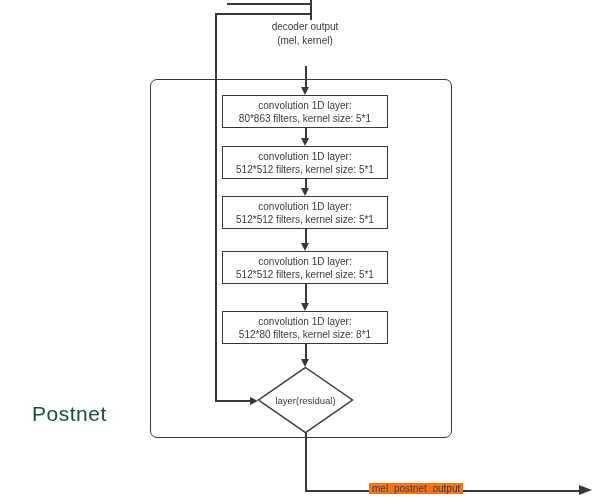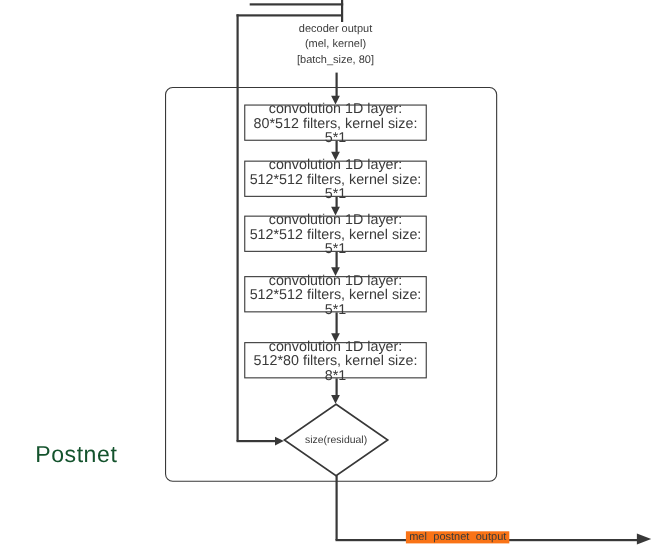--- a/index.html
+++ b/index.html
@@ -38,21 +38,21 @@
     border-radius: 7px;
     background: transparent;
     box-sizing: border-box;
   }
   .node {
     position: absolute;
     left: 222px; width: 166px; height: 33px;
     border: 1.5px solid #383838;
     background: #ffffff;
     box-sizing: border-box;
-    font-size: 13px; line-height: 13px;
+    font-size: 10px; line-height: 13px;
     text-align: center;
     display: flex; flex-direction: column; justify-content: center;
   }
   .free-label {
     position: absolute;
     font-size: 10px; line-height: 14px;
     text-align: center;
     white-space: nowrap;
   }
   .decoder-label { left: 235px; top: 20px; width: 140px; }
@@ -84,31 +84,30 @@
   <div class="hl" style="left:227px; top:3px; width:85px;"></div>
   <div class="hl" style="left:215px; top:13px; width:96px;"></div>
 
   <div class="vl" style="left:215px; top:13px; height:388px;"></div>
   <div class="hl" style="left:215px; top:400px; width:36px;"></div>
   <div class="arrow-right" style="left:250px; top:396.5px;"></div>
 
   <div class="free-label decoder-label">
     <div>decoder output</div>
     <div>(mel, kernel)</div>
-    <div>[batch_size, 80]</div>
   </div>
 
   <div class="container-box"></div>
 
   <div class="vl" style="left:305px; top:66px; height:22px;"></div>
   <div class="arrow-down" style="left:301px; top:87px;"></div>
 
   <div class="node" style="top:95px;">
     <div>convolution 1D layer:</div>
-    <div>80*512 filters, kernel size: 5*1</div>
+    <div>80*863 filters, kernel size: 5*1</div>
   </div>
 
   <div class="vl" style="left:305px; top:128px; height:11px;"></div>
   <div class="arrow-down" style="left:301px; top:138px;"></div>
 
   <div class="node" style="top:146px;">
     <div>convolution 1D layer:</div>
     <div>512*512 filters, kernel size: 5*1</div>
   </div>
 
@@ -136,21 +135,21 @@
     <div>512*80 filters, kernel size: 8*1</div>
   </div>
 
   <div class="vl" style="left:305px; top:344px; height:16px;"></div>
   <div class="arrow-down" style="left:301px; top:359px;"></div>
 
   <div class="diamond-wrap">
     <svg width="97" height="68" viewBox="0 0 97 68">
       <polygon points="48.5,1.5 95.5,34 48.5,66.5 1.5,34" fill="#ffffff" stroke="#383838" stroke-width="1.5"></polygon>
     </svg>
-    <div class="diamond-text">size(residual)</div>
+    <div class="diamond-text">layer(residual)</div>
   </div>
 
   <div class="vl" style="left:305px; top:432px; height:59px;"></div>
   <div class="hl" style="left:305px; top:490px; width:275px;"></div>
   <div class="arrow-right big" style="left:579px; top:485px;"></div>
   <div class="output-label">mel postnet output</div>
 
   <div class="postnet-title">Postnet</div>
 
 </div>

